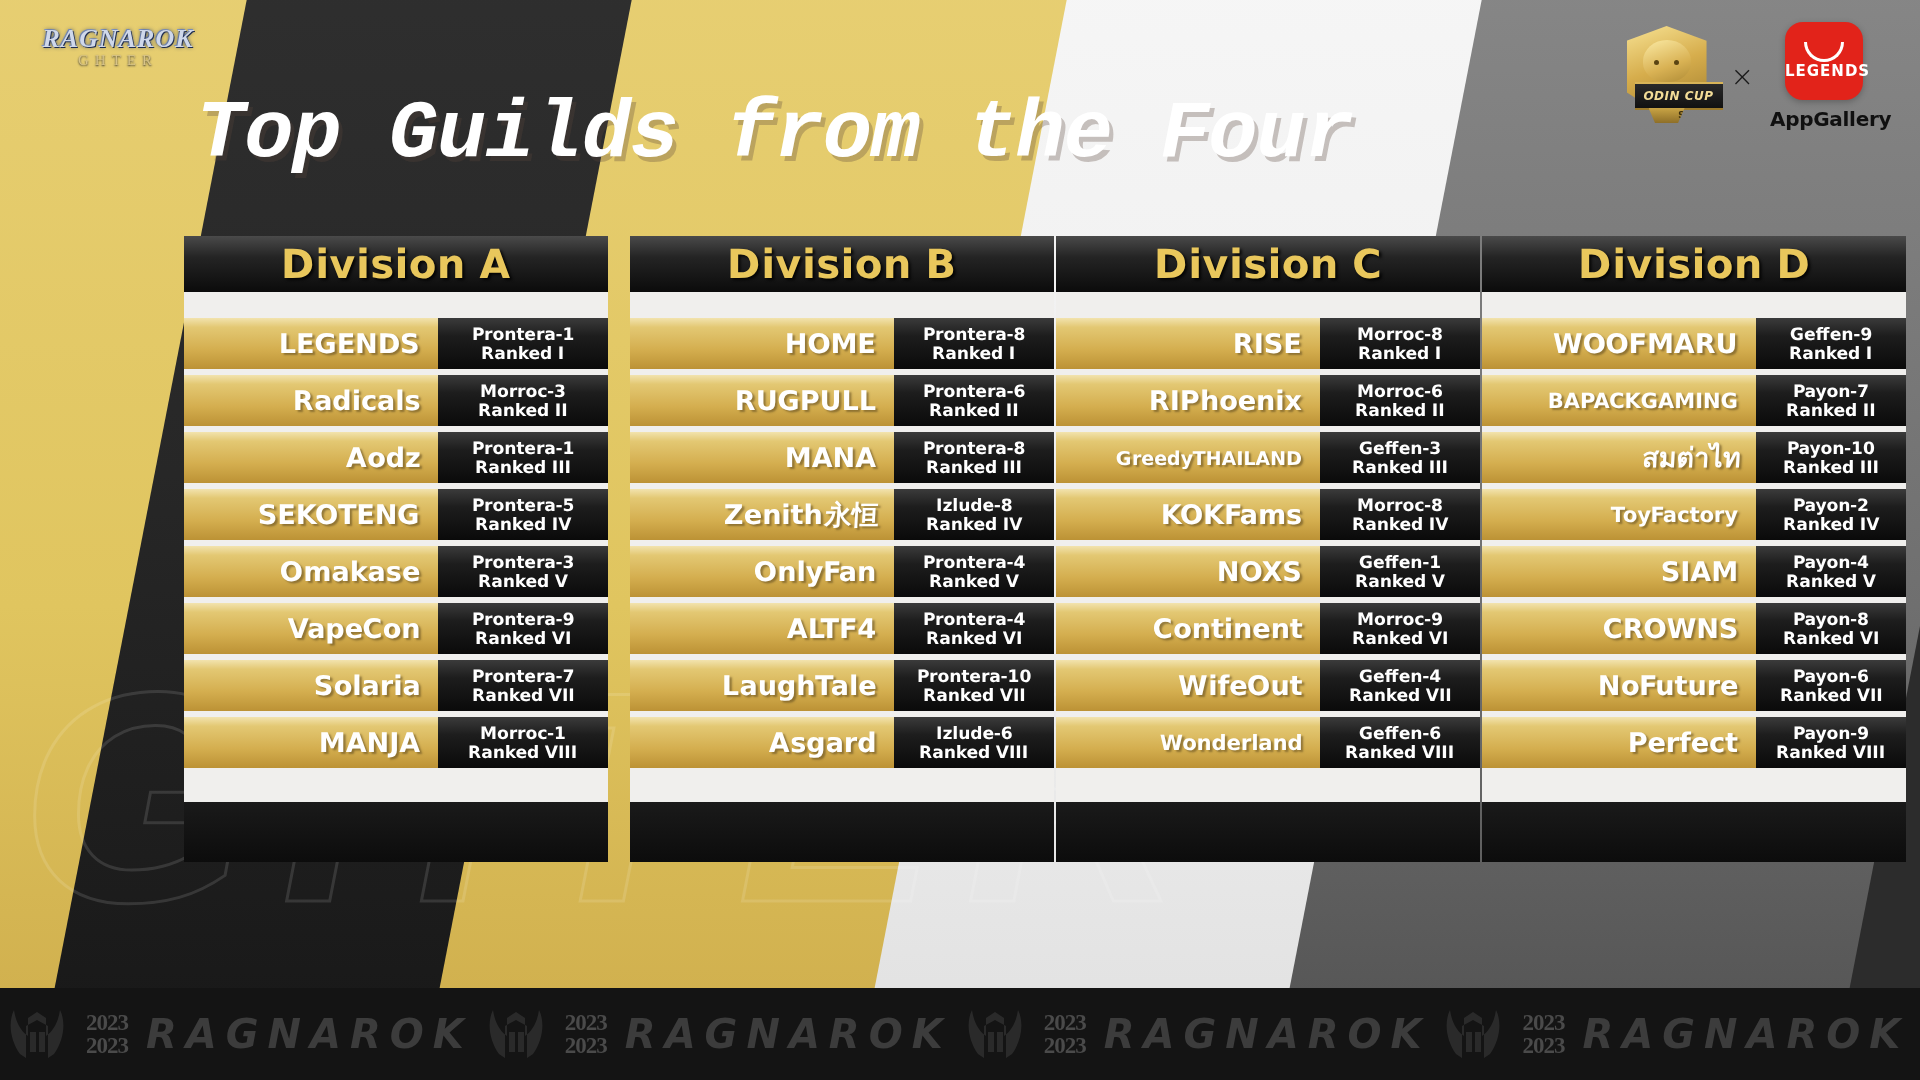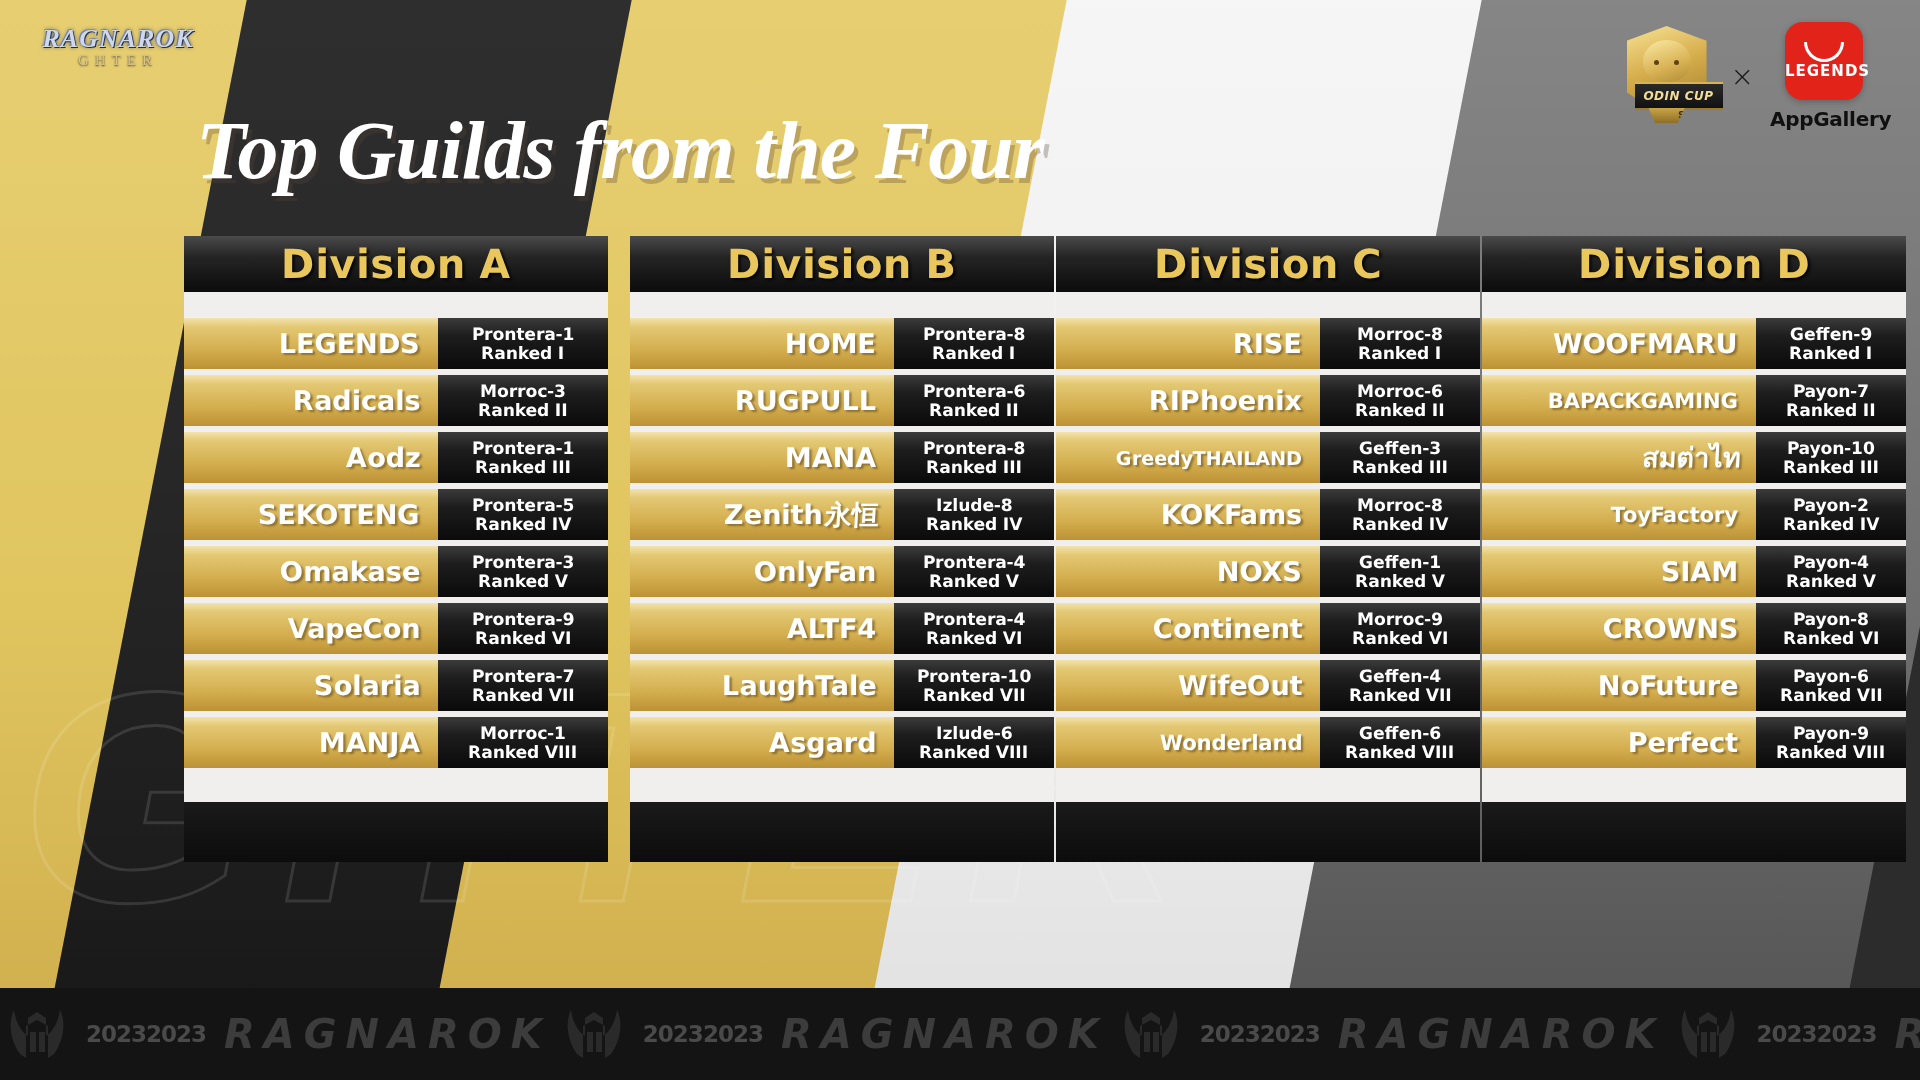--- a/index.html
+++ b/index.html
@@ -57,23 +57,23 @@
   .hw-tile{width:78px;height:78px;margin:0 auto;border-radius:18px;background:#e2231a;
            position:relative;box-shadow:0 2px 6px rgba(0,0,0,.25);}
   .hw-smile{position:absolute;left:50%;top:20px;transform:translateX(-50%);
             width:34px;height:17px;border:3px solid #fff;border-top:none;
             border-radius:0 0 34px 34px;}
   .hw-name{position:absolute;left:0;right:0;top:40px;text-align:center;color:#fff;
            font-size:15px;font-weight:bold;letter-spacing:1px;}
   .hw-ag{margin-top:7px;font-size:20px;font-weight:bold;color:#101010;letter-spacing:-.3px;}
 
   
-  .title{position:absolute;left:196px;top:104px;font-size:82px;font-weight:bold;font-style:italic;
+  .title{position:absolute;left:196px;top:88px;font-size:82px;font-weight:bold;font-style:italic;
          color:#fff;letter-spacing:-1px;white-space:nowrap;
-         font-family:Liberation Serif, serif;
+         font-family:Liberation Mono, monospace;
          text-shadow:4px 5px 0 rgba(90,70,60,.30);}
 
   
   .cols{position:absolute;left:0;top:236px;width:1920px;height:650px;}
   .col{position:absolute;top:0;width:424px;transform:skewX(-11deg);}
   .col-inner{transform:skewX(11deg);}
 
   .col-head{height:56px;display:flex;align-items:center;justify-content:center;
             background:linear-gradient(180deg,#4a4a4a 0%,#242424 38%,#0b0b0b 100%);}
   .col-head span{transform:skewX(11deg);display:block;font-size:40px;font-weight:bold;
@@ -106,21 +106,21 @@
   .w170 .info-cell{width:170px;}
   .w160 .info-cell{width:160px;}
   .w150 .info-cell{width:150px;}
 
   
   .footer{position:absolute;left:0;bottom:0;width:1920px;height:92px;background:#141414;
           display:flex;align-items:center;overflow:hidden;}
   .f-unit{display:flex;align-items:center;gap:18px;padding:0 6px;}
   .helmet{width:62px;height:56px;position:relative;opacity:.42;}
   .helmet svg{display:block;}
-  .f-years{display:flex;flex-direction:row;line-height:1.0;}
+  .f-years{display:flex;flex-direction:column;line-height:1.0;font-family:Liberation Serif, serif;}
   .f-years span{font-size:23px;font-weight:bold;color:#4a4a4a;letter-spacing:-1px;}
   .f-word{font-size:40px;font-weight:bold;font-style:italic;color:#3c3c3c;
           letter-spacing:9px;white-space:nowrap;}
 </style>
 </head>
 <body>
 
 <div id="stage">
 
   <div class="bands">

